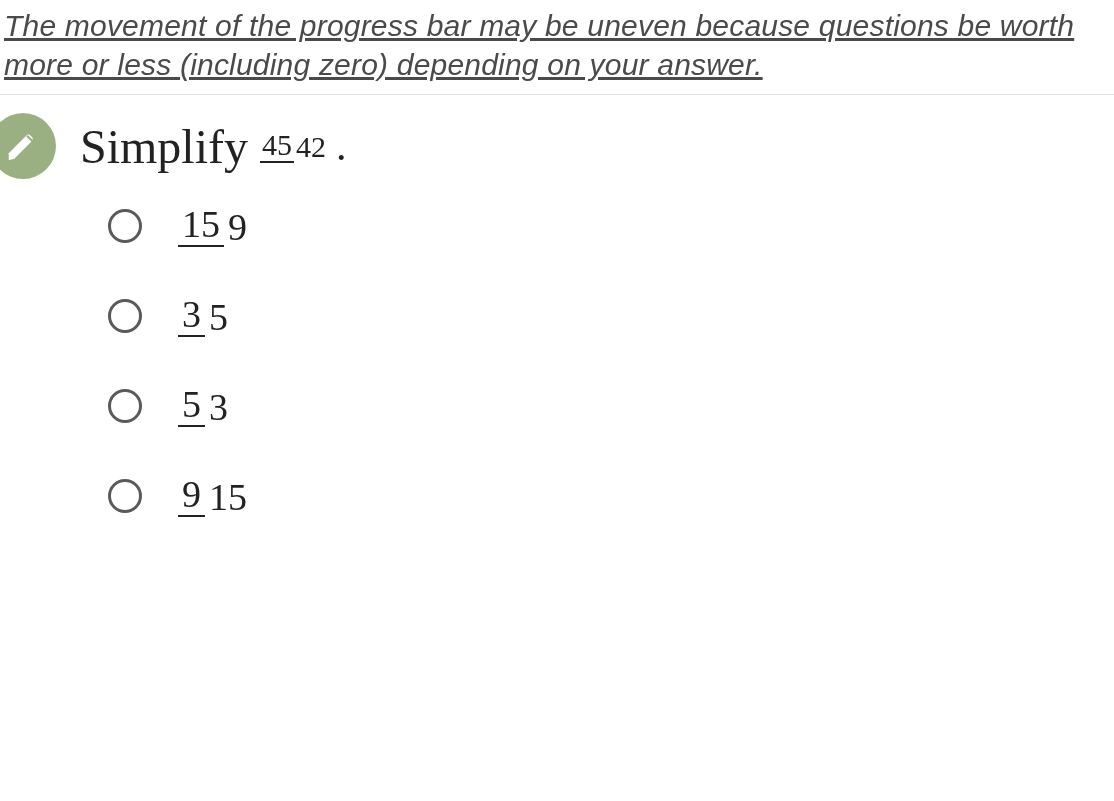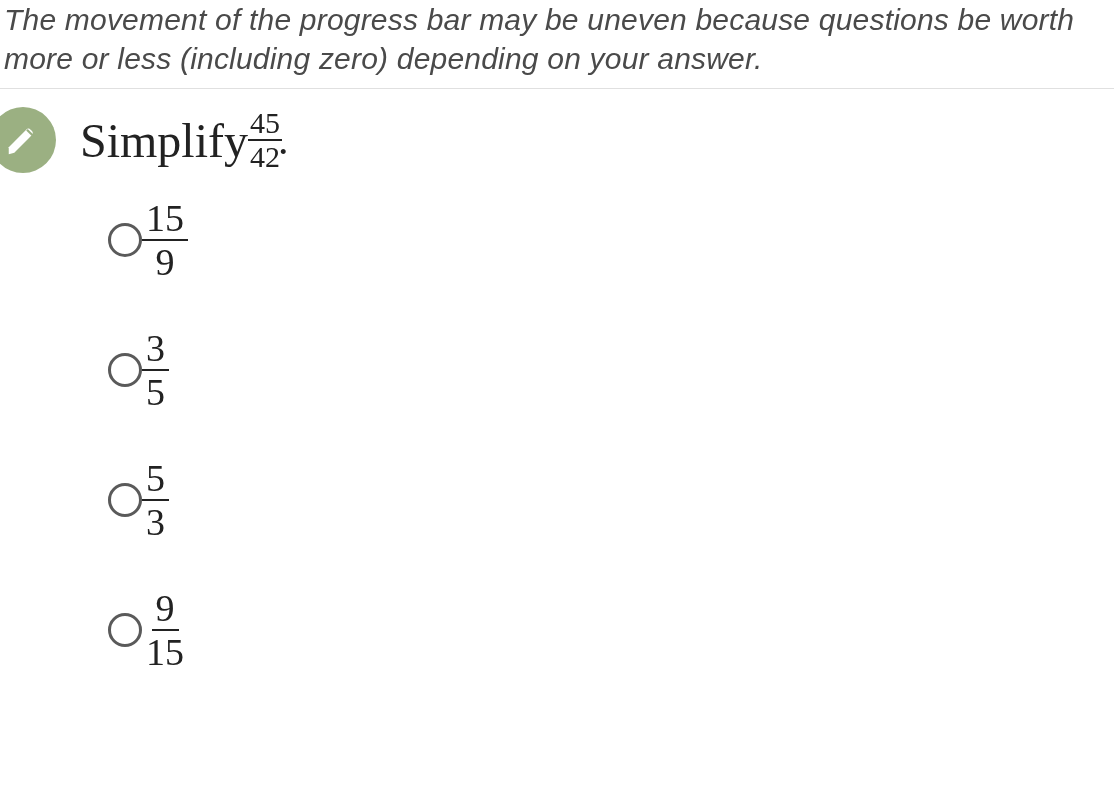--- a/index.html
+++ b/index.html
@@ -8,24 +8,25 @@
     background: #fff;
     color: #333;
     width: 1114px;
     height: 801px;
     overflow: hidden;
   }
   .hint {
     font-style: italic;
     font-size: 30px;
     color: #4a4a4a;
-    padding: 0 4px 10px 4px;
+    padding: 6px 4px 10px 4px;
     line-height: 1.3;
     border-bottom: 1px solid #e0e0e0;
     letter-spacing: 0.2px;
+    text-decoration: underline;
   }
   .question-row {
     display: flex;
     align-items: center;
     padding: 18px 0 10px 0;
   }
   .pencil-badge {
     width: 66px;
     height: 66px;
     border-radius: 50%;
@@ -37,40 +38,42 @@
     margin-right: 24px;
     flex-shrink: 0;
   }
   .pencil-badge svg { width: 38px; height: 38px; }
   .prompt {
     font-family: "Times New Roman", Times, serif;
     font-size: 48px;
     color: #222;
     display: flex;
     align-items: center;
+    gap: 12px;
   }
   .frac {
     display: inline-flex;
-    flex-direction: column;
+    flex-direction: row;
     align-items: center;
     font-family: "Times New Roman", Times, serif;
     line-height: 1;
     vertical-align: middle;
   }
   .frac .num { border-bottom: 2px solid #222; padding: 0 2px 1px 2px; }
   .frac .den { padding: 1px 2px 0 2px; }
   .prompt .frac { font-size: 30px; }
   .prompt .period { font-size: 42px; margin-left: -4px; }
   .options {
     padding-left: 108px;
     padding-top: 16px;
   }
   .option {
     display: flex;
     align-items: center;
+    gap: 36px;
     margin-bottom: 48px;
     cursor: pointer;
   }
   .radio {
     width: 34px;
     height: 34px;
     border: 3px solid #5a5a5a;
     border-radius: 50%;
     flex-shrink: 0;
     background: #fff;

